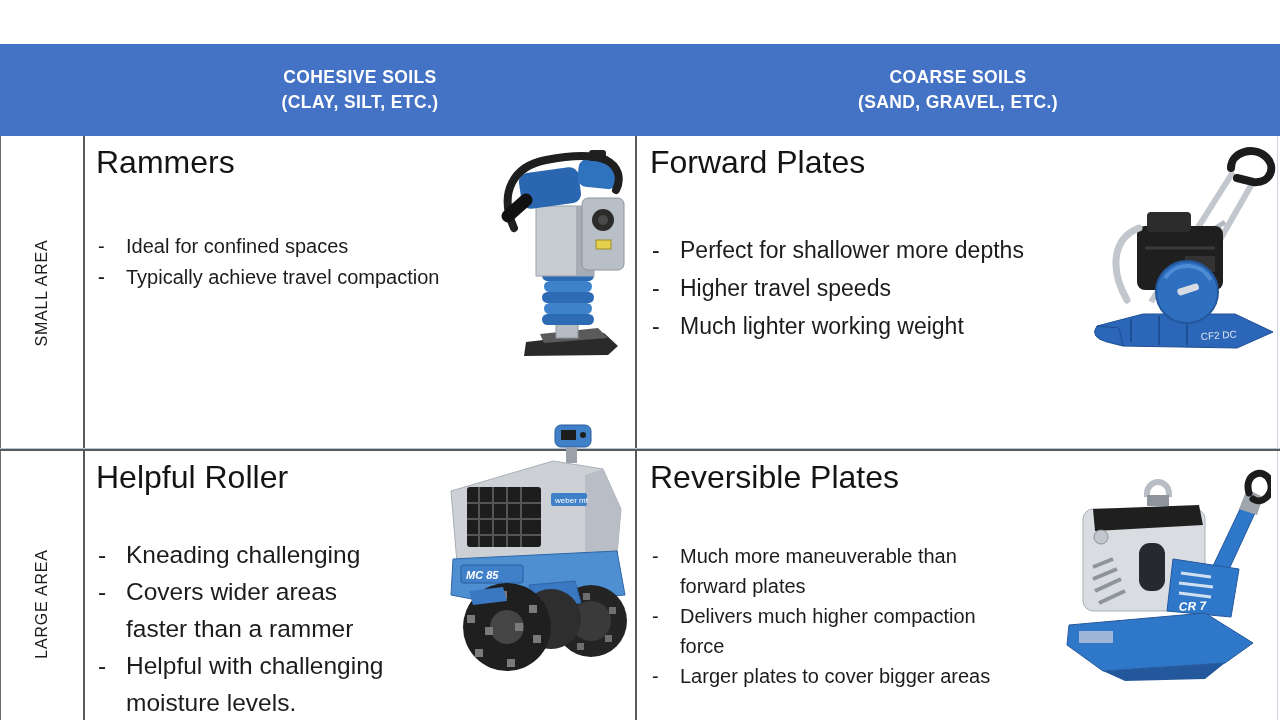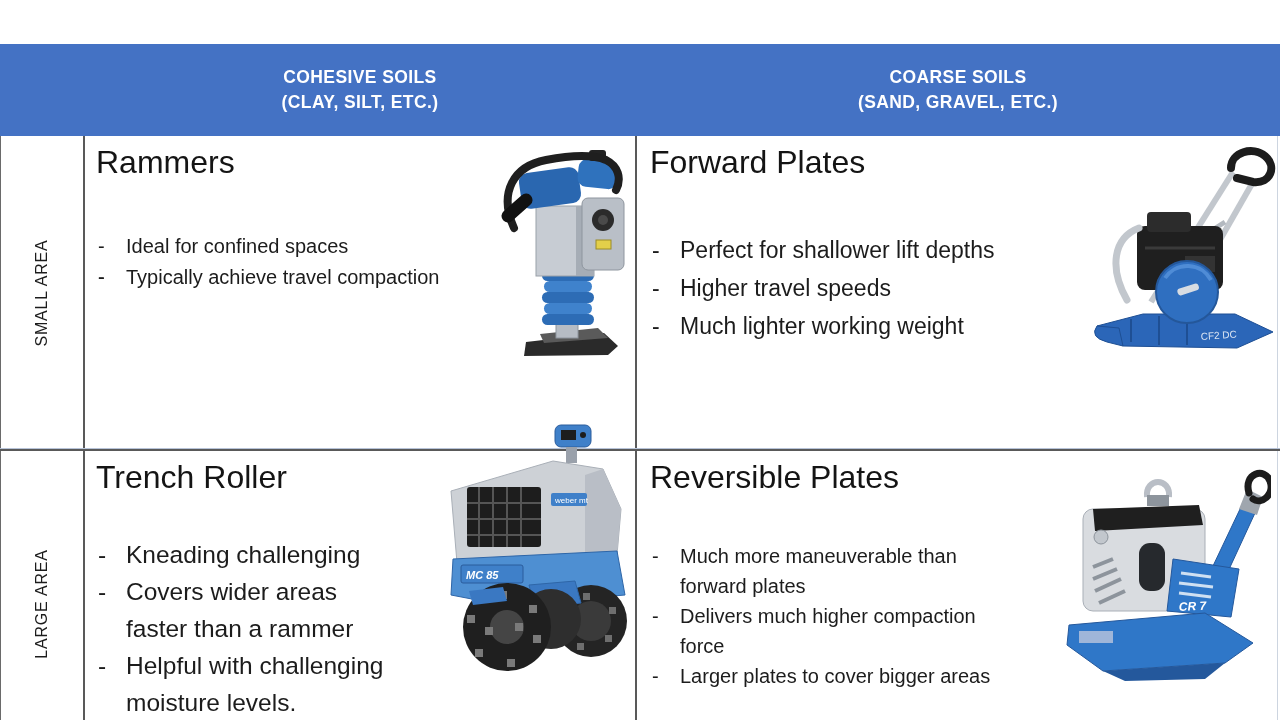--- a/index.html
+++ b/index.html
@@ -123,21 +123,21 @@
       <rect x="99" y="6" width="17" height="11" rx="3" fill="#222222"></rect>
 
       <path d="M24,84 C8,48 24,22 56,16 C82,11 102,10 116,16 C128,22 132,34 126,46" fill="none" stroke="#1f1f1f" stroke-width="8" stroke-linecap="round"></path>
       <line x1="18" y1="72" x2="36" y2="56" stroke="#111111" stroke-width="13" stroke-linecap="round"></line>
     </svg>
   </div>
 
   <div class="cell q2">
     <h2>Forward Plates</h2>
     <ul class="bullets">
-      <li><span class="dash">-</span><span>Perfect for shallower lift depths</span></li>
+      <li><span class="dash">-</span><span>Perfect for shallower more depths</span></li>
       <li><span class="dash">-</span><span>Higher travel speeds</span></li>
       <li><span class="dash">-</span><span>Much lighter working weight</span></li>
     </ul>
     <svg class="equip" viewBox="0 0 196 218">
 
       <polygon points="12,182 58,170 150,170 188,188 152,204 38,202" fill="#2b66b8" stroke="#1e4f94"></polygon>
       <path d="M12,182 Q4,193 22,198 L38,202 L34,184 Z" fill="#2b66b8" stroke="#1e4f94"></path>
       <line x1="46" y1="175" x2="46" y2="198" stroke="#1e4f94" stroke-width="2"></line>
       <line x1="74" y1="172" x2="74" y2="201" stroke="#1e4f94" stroke-width="2"></line>
       <line x1="102" y1="171" x2="102" y2="201" stroke="#1e4f94" stroke-width="2"></line>
@@ -156,21 +156,21 @@
 
       <path d="M42,156 C24,124 28,94 54,84" fill="none" stroke="#c2c7cd" stroke-width="7" stroke-linecap="round"></path>
 
       <circle cx="102" cy="148" r="31" fill="#2f6fc0" stroke="#24579a" stroke-width="2"></circle>
       <path d="M80,134 A27,27 0 0 1 126,136" fill="none" stroke="#4f8cd6" stroke-width="4"></path>
       <rect x="92" y="142" width="22" height="7" rx="3" fill="#d7dce2" transform="rotate(-18 103 145)"></rect>
     </svg>
   </div>
 
   <div class="cell q3">
-    <h2>Trench Roller</h2>
+    <h2>Helpful Roller</h2>
     <ul class="bullets">
       <li><span class="dash">-</span><span>Kneading challenging</span></li>
       <li><span class="dash">-</span><span>Covers wider areas
 faster than a rammer</span></li>
       <li><span class="dash">-</span><span>Helpful with challenging
 moisture levels.</span></li>
     </ul>
     <svg class="equip" viewBox="0 0 208 258">
 
       <rect x="122" y="2" width="36" height="22" rx="6" fill="#3f80c9" stroke="#2b5c9c"></rect>

